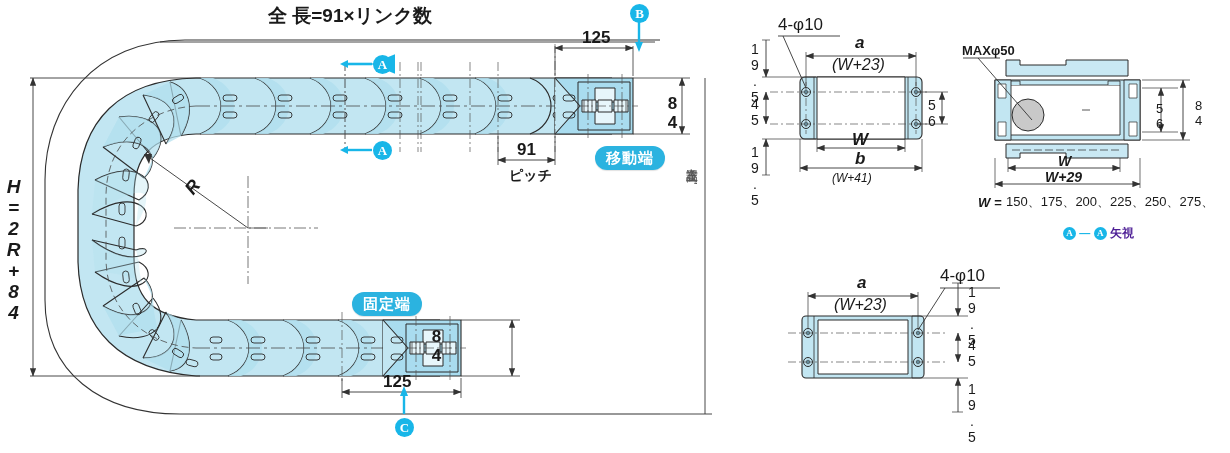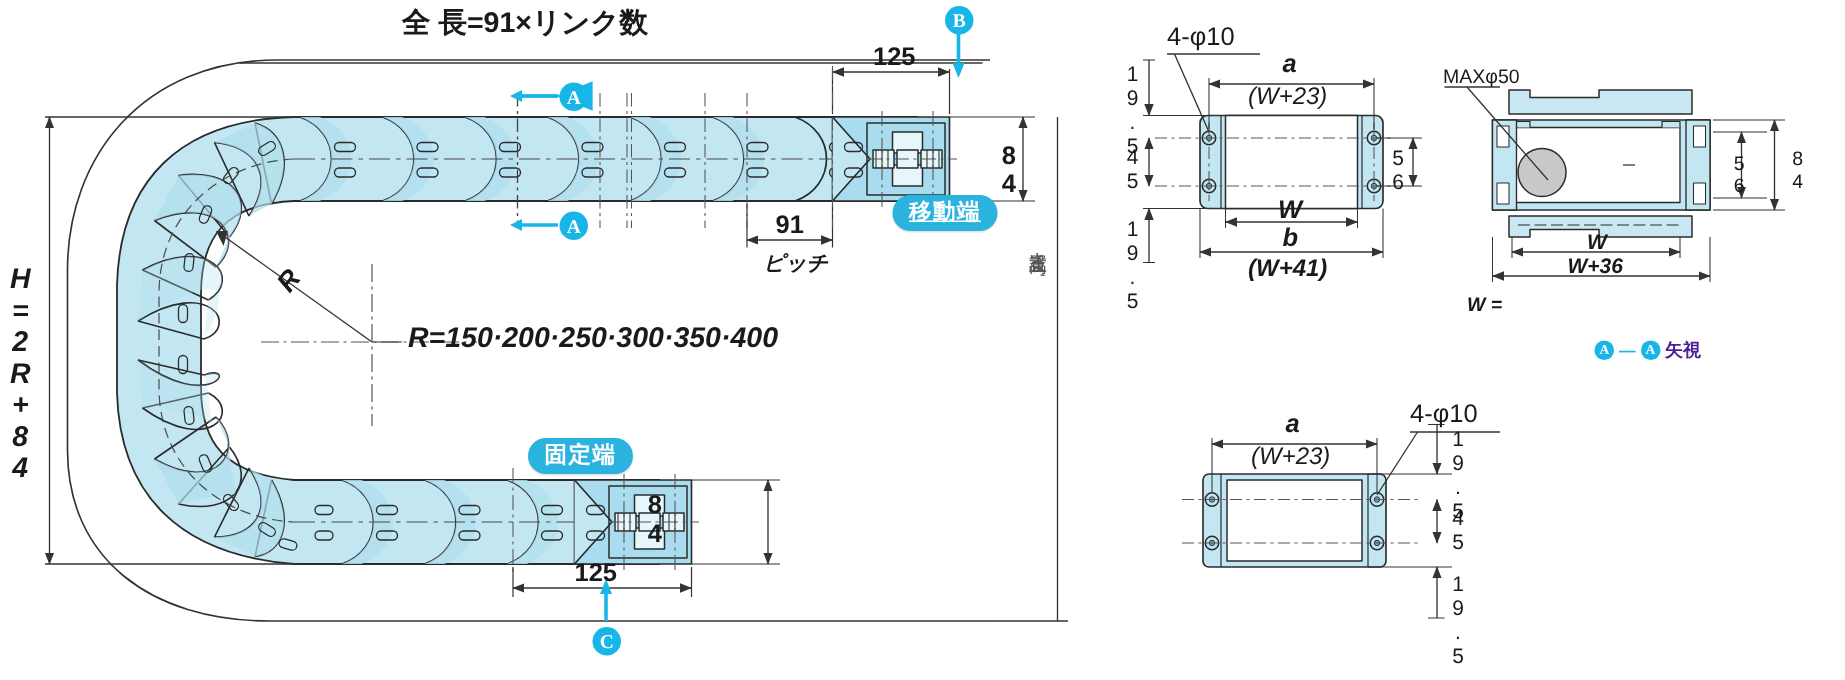--- a/index.html
+++ b/index.html
@@ -476,64 +476,64 @@
   </svg>
 
   <div class="lbl" style="left:268px; top:6px; font-size:19px; font-weight:bold;">全 長=91×リンク数</div>
 
   <div class="lbl vert-num lbl-it" style="left:4px; top:176px; font-size:19px; font-weight:bold;">H=2R+84</div>
 
   <div class="lbl vert" style="left:686px; top:160px; font-size:12px; color:#555;">設置高さH'</div>
 
   <div class="lbl lbl-it" style="left:186px; top:178px; font-size:18px; font-weight:bold; transform:rotate(-52deg);">R</div>
 
-  <div class="lbl lbl-it" style="left:272px; top:216px; font-size:19px; font-weight:bold;">R=150·200·250·300·350·400</div>
 
   <div class="lbl" style="left:517px; top:141px; font-size:17px; font-weight:bold;text-align:center;">91</div>
-  <div class="lbl" style="left:509px; top:168px; font-size:14px; font-weight:bold;font-style:italic;">ピッチ</div>
+  <div class="lbl" style="left:509px; top:168px; font-size:14px; font-weight:bold;">ピッチ</div>
 
   <div class="lbl" style="left:582px; top:29px; font-size:17px; font-weight:bold;">125</div>
   <div class="lbl" style="left:383px; top:373px; font-size:17px; font-weight:bold;">125</div>
 
   <div class="lbl vert-num" style="left:664px; top:94px; font-size:17px; font-weight:bold;">84</div>
   <div class="lbl vert-num" style="left:428px; top:327px; font-size:17px; font-weight:bold;">84</div>
 
-  <div class="badge" style="left:595px; top:130px;text-decoration:underline;">移動端</div>
+  <div class="badge" style="left:595px; top:146px;">移動端</div>
   <div class="badge" style="left:352px; top:282px;margin-top:10px;">固定端</div>
 
   <div class="marker" style="left:373px; top:55px;">A</div>
   <div class="marker" style="left:373px; top:141px;">A</div>
   <div class="marker" style="left:630px; top:4px;">B</div>
   <div class="marker" style="left:395px; top:418px;">C</div>
 
   <div class="lbl" style="left:778px; top:16px; font-size:17px;">4-φ10</div>
 
   <div class="lbl lbl-it" style="left:855px; top:34px; font-size:17px; font-weight:bold;">a</div>
   <div class="lbl lbl-it" style="left:832px; top:57px; font-size:16px;">(W+23)</div>
 
   <div class="lbl lbl-it" style="left:852px; top:131px; font-size:17px; font-weight:bold;">W</div>
 
   <div class="lbl lbl-it" style="left:855px; top:150px; font-size:17px; font-weight:bold;">b</div>
-  <div class="lbl lbl-it" style="left:832px; top:172px; font-size:16px;font-weight:bold;">(W+41)</div>
+  <div class="lbl lbl-it" style="left:832px; top:172px; font-size:12px;">(W+41)</div>
 
   <div class="lbl vert-num" style="left:925px; top:97px; font-size:14px;">56</div>
 
   <div class="lbl vert-num" style="left:748px; top:41px; font-size:14px;">19.5</div>
   <div class="lbl vert-num" style="left:748px; top:96px; font-size:14px;">45</div>
   <div class="lbl vert-num" style="left:748px; top:144px; font-size:14px;">19.5</div>
 
-  <div class="lbl" style="left:962px; top:44px; font-size:13px;">MAXφ50</div>
+  <div class="lbl" style="left:962px; top:44px; font-size:13px;font-weight:bold;">MAXφ50</div>
 
   <div class="lbl vert-num" style="left:1153px; top:101px; font-size:13px;">56</div>
   <div class="lbl vert-num" style="left:1192px; top:98px; font-size:13px;">84</div>
 
   <div class="lbl lbl-it" style="left:1058px; top:154px; font-size:14px; font-weight:bold;">W</div>
-  <div class="lbl lbl-it" style="left:1045px; top:170px; font-size:14px; font-weight:bold;">W+36</div>
+  <div class="lbl lbl-it" style="left:1045px; top:170px; font-size:14px; font-weight:bold;">W+29</div>
 
   <div class="lbl lbl-it" style="left:978px; top:196px; font-size:13px; font-weight:bold;">W =</div>
+  <div class="lbl" style="left:1006px; top:195px; font-size:13px;">150、175、200、225、250、275、</div>
 
   <div class="lbl" style="left:1063px; top:227px; font-size:12px; font-weight:bold;">
     <span class="marker-sm">A</span>
     <span style="color:#18b6e8; font-size:11px;">—</span>
     <span class="marker-sm">A</span>
     <span style="color:#4c1d95;">矢視</span>
   </div>
 
   <div class="lbl" style="left:940px; top:267px; font-size:17px;">4-φ10</div>
 

